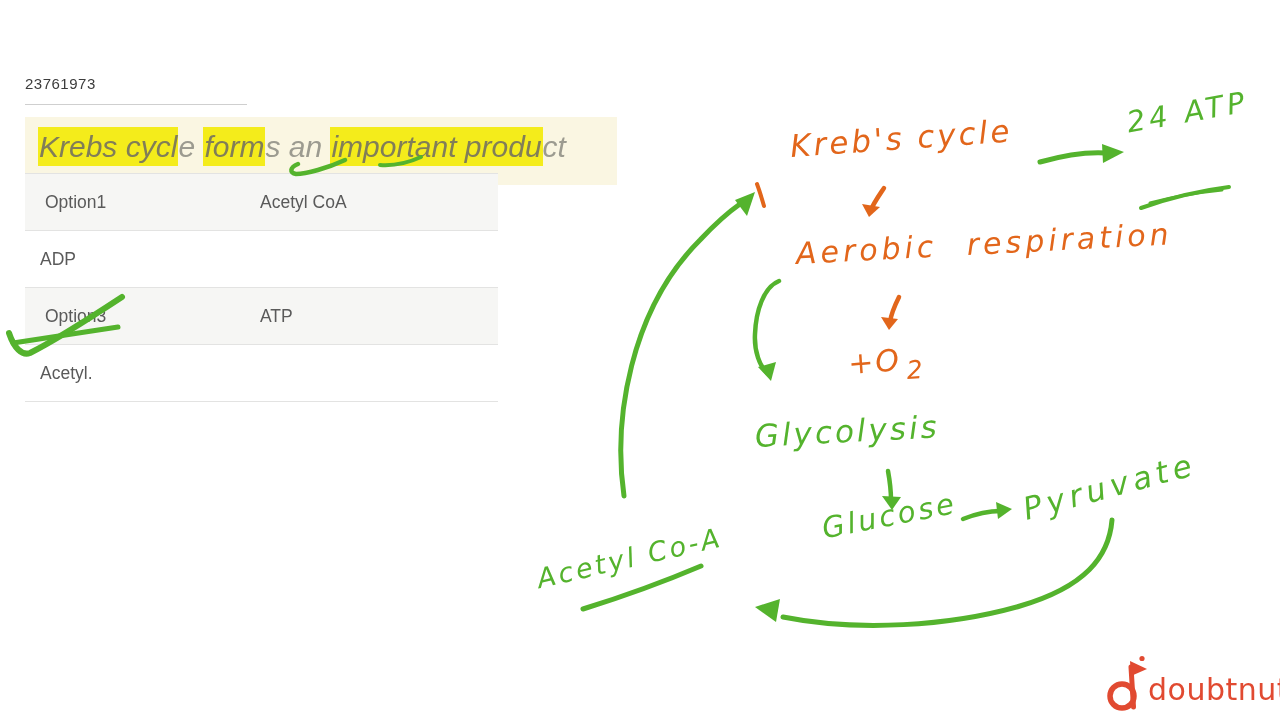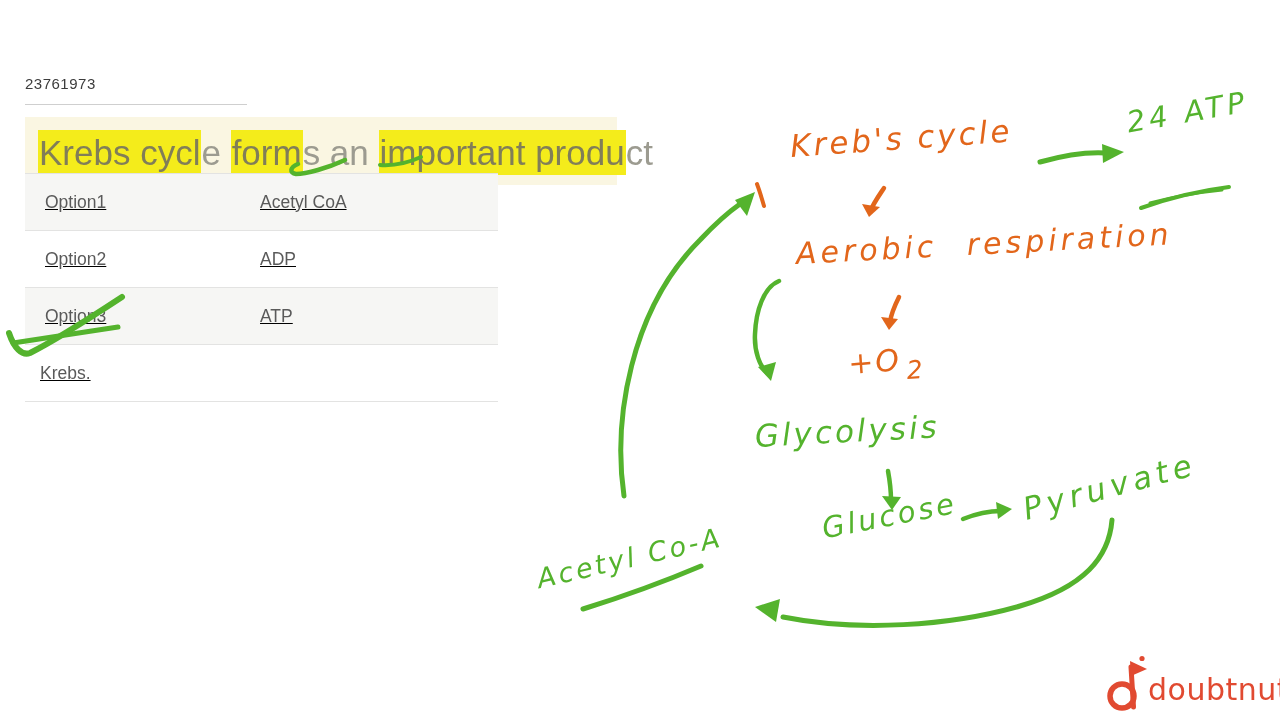--- a/index.html
+++ b/index.html
@@ -5,26 +5,26 @@
   html,body{margin:0;padding:0;background:#ffffff;}
   #stage{position:relative;width:1280px;height:720px;background:#ffffff;overflow:hidden;
          font-family:"Liberation Sans",sans-serif;}
 
   
   .qid{position:absolute;left:25px;top:75px;font-size:15px;color:#3c3c3c;letter-spacing:0.5px;}
   .qid-line{position:absolute;left:25px;top:104px;width:222px;height:1px;background:#cfcfcf;}
 
   
   .qbox{position:absolute;left:25px;top:117px;width:592px;height:68px;background:#faf6e2;}
-  .qtext{position:absolute;left:38px;top:136px;font-size:35px;line-height:34px;color:#9c9b90;
-         white-space:nowrap;}
+  .qtext{position:absolute;left:38px;top:130px;font-size:30px;line-height:34px;color:#9c9b90;
+         white-space:nowrap;font-style:italic;}
   .qtext .hl{background:#f4ec1b;color:#817e58;padding:3px 1px;}
 
   
-  .opt-table{position:absolute;left:25px;top:173px;width:473px;border-top:1px solid #e3e3e2;text-decoration:underline;}
+  .opt-table{position:absolute;left:25px;top:173px;width:473px;border-top:1px solid #e3e3e2;}
   .opt-row{height:56px;display:flex;align-items:center;border-bottom:1px solid #e3e3e2;
            font-size:17.5px;color:#5a5a5a;}
   .opt-row.odd{background:#f6f6f4;}
   .opt-label{margin-left:20px;width:200px;}
   .opt-value{margin-left:15px;}
 
   
   .hw{position:absolute;font-family:"DejaVu Sans",sans-serif;font-style:italic;
       white-space:nowrap;transform-origin:left top;}
   .hw.orange{color:#e2661b;}
@@ -57,29 +57,28 @@
 
   <div class="qbox"></div>
   <div class="qtext"><span class="hl">Krebs cycl</span><span>e </span><span class="hl">form</span><span>s an </span><span class="hl">important produ</span><span>ct</span></div>
 
   <div class="opt-table">
     <div class="opt-row odd">
       <span class="opt-label">Option1</span>
       <span class="opt-value">Acetyl CoA</span>
     </div>
     <div class="opt-row">
-      <span class="opt-label">Option2</span>
       <span class="opt-value">ADP</span>
     </div>
     <div class="opt-row odd">
       <span class="opt-label">Option3</span>
       <span class="opt-value">ATP</span>
     </div>
     <div class="opt-row">
-      <span class="opt-value">Krebs.</span>
+      <span class="opt-value">Acetyl.</span>
     </div>
   </div>
 
   <span class="hw orange hw-krebs">Kreb's cycle</span>
   <span class="hw green hw-atp">24 ATP</span>
   <span class="hw orange hw-aerobic">Aerobic respiration</span>
   <span class="hw orange hw-o2"><span>+O</span><span class="sub">2</span></span>
   <span class="hw green hw-glycolysis">Glycolysis</span>
   <span class="hw green hw-glucose">Glucose</span>
   <span class="hw green hw-pyruvate">Pyruvate</span>

